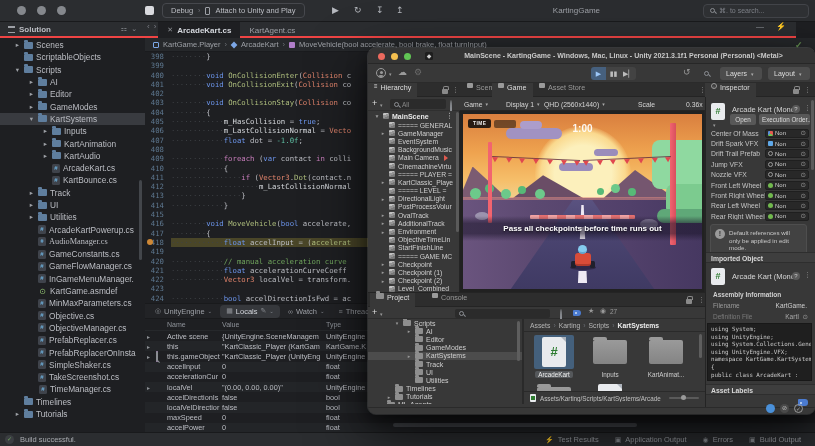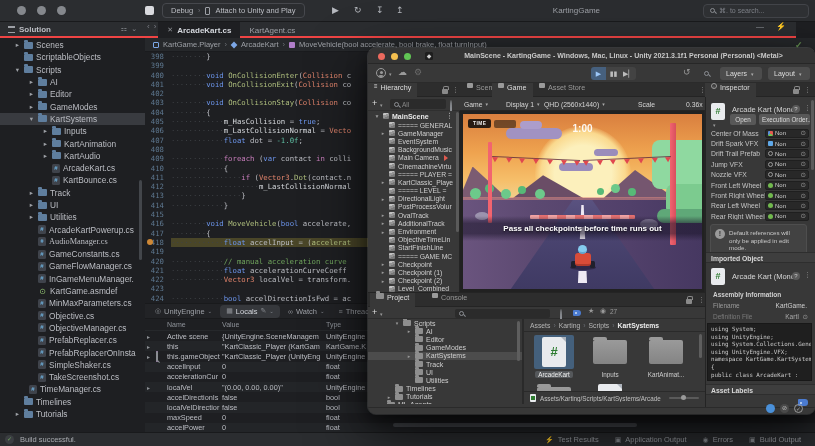--- a/index.html
+++ b/index.html
@@ -400,21 +400,21 @@
       <div class="srow" style="padding-left: 28px;">
         <span class="arr"></span>
         <span class="fic cs">#</span>
         <span>SimpleShaker.cs</span>
       </div>
       <div class="srow" style="padding-left: 28px;">
         <span class="arr"></span>
         <span class="fic cs">#</span>
         <span>TakeScreenshot.cs</span>
       </div>
-      <div class="srow" style="padding-left: 19px;">
+      <div class="srow" style="padding-left: 29px;">
         <span class="arr"></span>
         <span class="fic cs">#</span>
         <span>TimeManager.cs</span>
       </div>
       <div class="srow" style="padding-left: 14px;">
         <span class="arr"></span>
         <span class="fic folder"></span>
         <span>Timelines</span>
       </div>
       <div class="srow" style="padding-left: 14px;">

